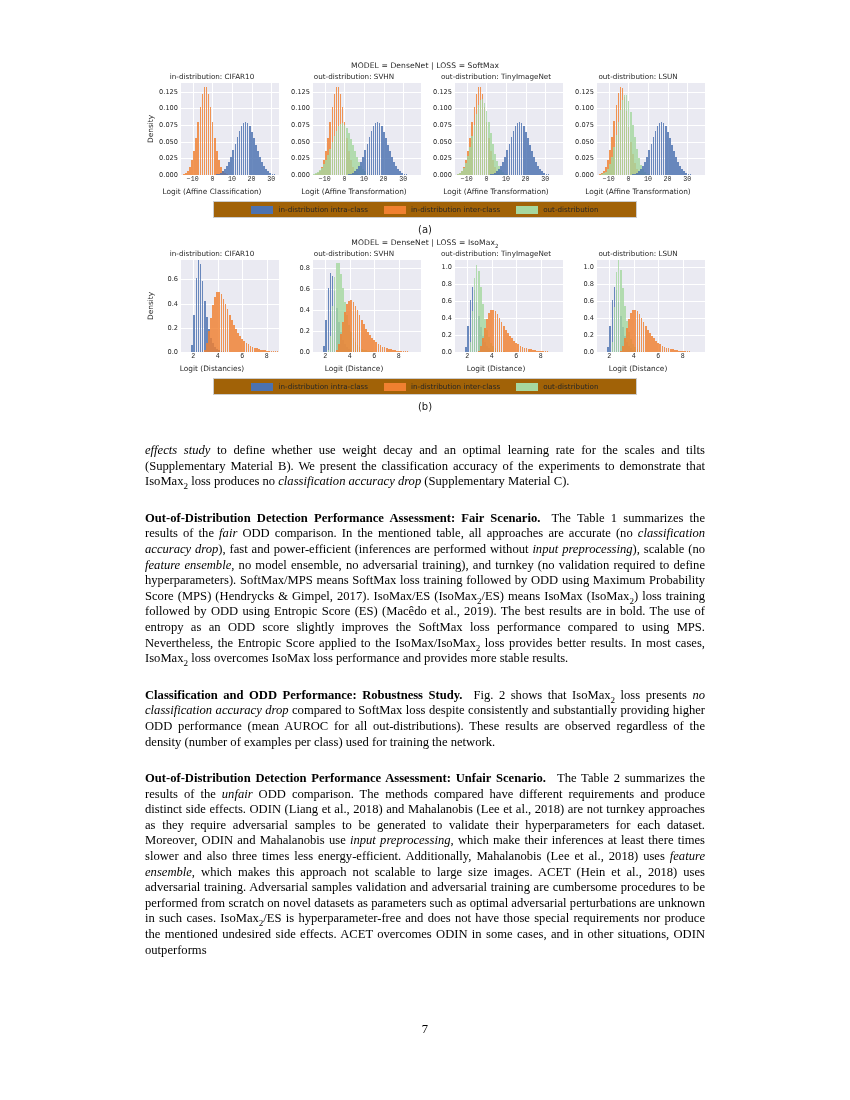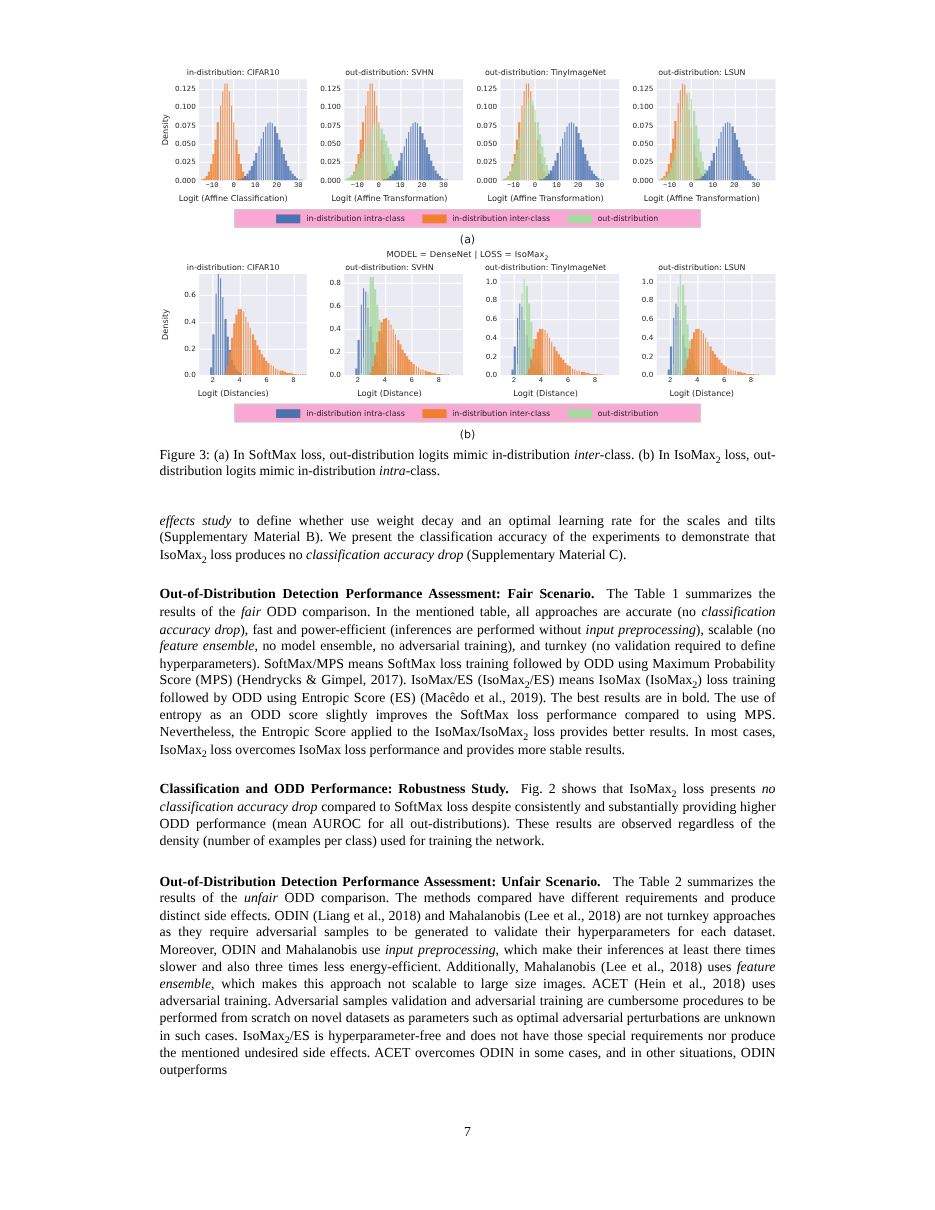--- a/index.html
+++ b/index.html
@@ -134,21 +134,21 @@
     font-family: "DejaVu Sans", sans-serif;
     font-size: 7.4px;
     color: #262626;
     height: 12px;
     line-height: 12px;
     white-space: nowrap;
   }
   .legend {
     margin: 3px auto 0 auto;
     width: 424px;
-    background: #f9a8d4;
+    background: #a16207;
     border: 1px solid #cccccc;
     display: flex;
     justify-content: center;
     align-items: center;
     gap: 16px;
     padding: 3px 6px;
     box-sizing: border-box;
   }
   .legend-item {
     display: flex;
@@ -207,20 +207,21 @@
 </style>
 </head>
 <body>
 
 <div class="page">
   <div class="content">
 
     <div class="figure-block">
 
       <div class="panel">
+        <div class="suptitle">MODEL = DenseNet | LOSS = SoftMax</div>
         <div class="subplot-row" id="row-a">
             <div class="subplot">
               <div class="sp-title">in-distribution: CIFAR10</div>
               <div class="plot-area-wrap">
                 <div class="ylab" style="height: 92px;">Density</div>
                 <div class="ytickcol" style="height: 92px;">
                   <div class="ytick" style="top: 92px;">0.000</div>
                   <div class="ytick" style="top: 75.3333px;">0.025</div>
                   <div class="ytick" style="top: 58.6667px;">0.050</div>
                   <div class="ytick" style="top: 42px;">0.075</div>
@@ -1057,21 +1058,20 @@
             <span class="legend-label">in-distribution inter-class</span>
           </div>
           <div class="legend-item">
             <span class="swatch" style="background: rgb(166, 216, 160);"></span>
             <span class="legend-label">out-distribution</span>
           </div>
         </div>
         <div class="sublabel">(b)</div>
       </div>
 
-      <div class="caption" id="figure-caption">Figure 3: (a) In SoftMax loss, out-distribution logits mimic in-distribution <i>inter</i>-class. (b) In IsoMax<sub>2</sub> loss, out-distribution logits mimic in-distribution <i>intra</i>-class.</div>
     </div>
 
     <div class="para-gap-lg"></div>
 
     <p class="body" id="p-ablation"><i>effects study</i> to define whether use weight decay and an optimal learning rate for the scales and tilts (Supplementary Material B). We present the classification accuracy of the experiments to demonstrate that IsoMax<sub>2</sub> loss produces no <i>classification accuracy drop</i> (Supplementary Material C).</p>
 
     <div class="para-gap"></div>
 
     <p class="body" id="p-fair"><span class="runin">Out-of-Distribution Detection Performance Assessment: Fair Scenario.</span><span class="runin-sp"></span>The Table 1 summarizes the results of the <i>fair</i> ODD comparison. In the mentioned table, all approaches are accurate (no <i>classification accuracy drop</i>), fast and power-efficient (inferences are performed without <i>input preprocessing</i>), scalable (no <i>feature ensemble</i>, no model ensemble, no adversarial training), and turnkey (no validation required to define hyperparameters). SoftMax/MPS means SoftMax loss training followed by ODD using Maximum Probability Score (MPS) (Hendrycks &amp; Gimpel, 2017). IsoMax/ES (IsoMax<sub>2</sub>/ES) means IsoMax (IsoMax<sub>2</sub>) loss training followed by ODD using Entropic Score (ES) (Macêdo et al., 2019). The best results are in bold. The use of entropy as an ODD score slightly improves the SoftMax loss performance compared to using MPS. Nevertheless, the Entropic Score applied to the IsoMax/IsoMax<sub>2</sub> loss provides better results. In most cases, IsoMax<sub>2</sub> loss overcomes IsoMax loss performance and provides more stable results.</p>
 

